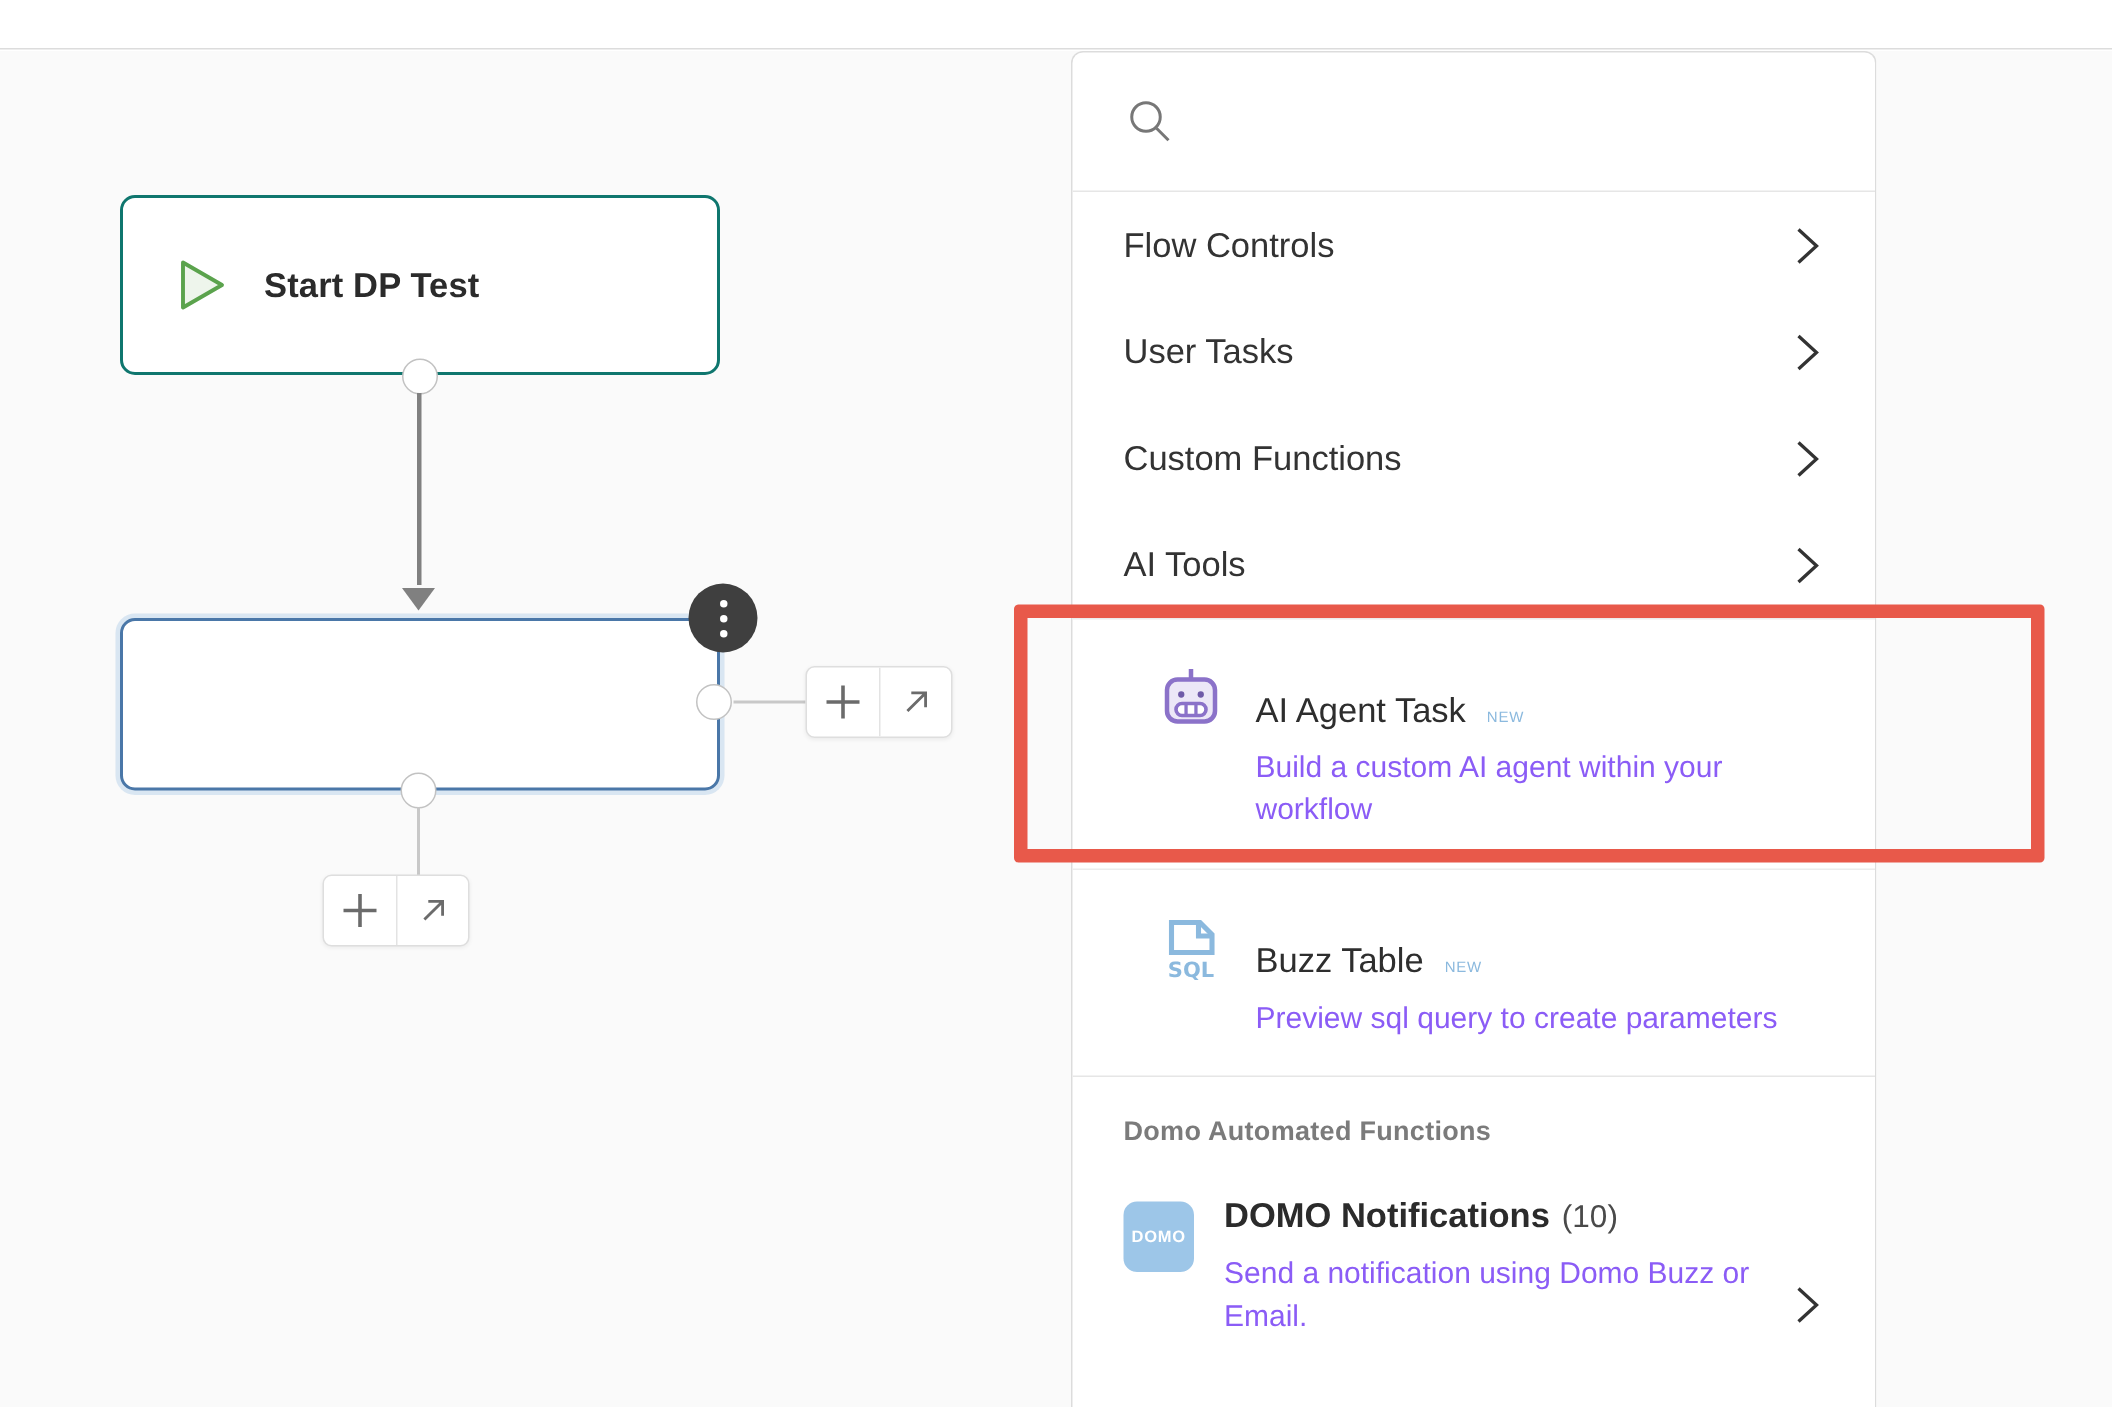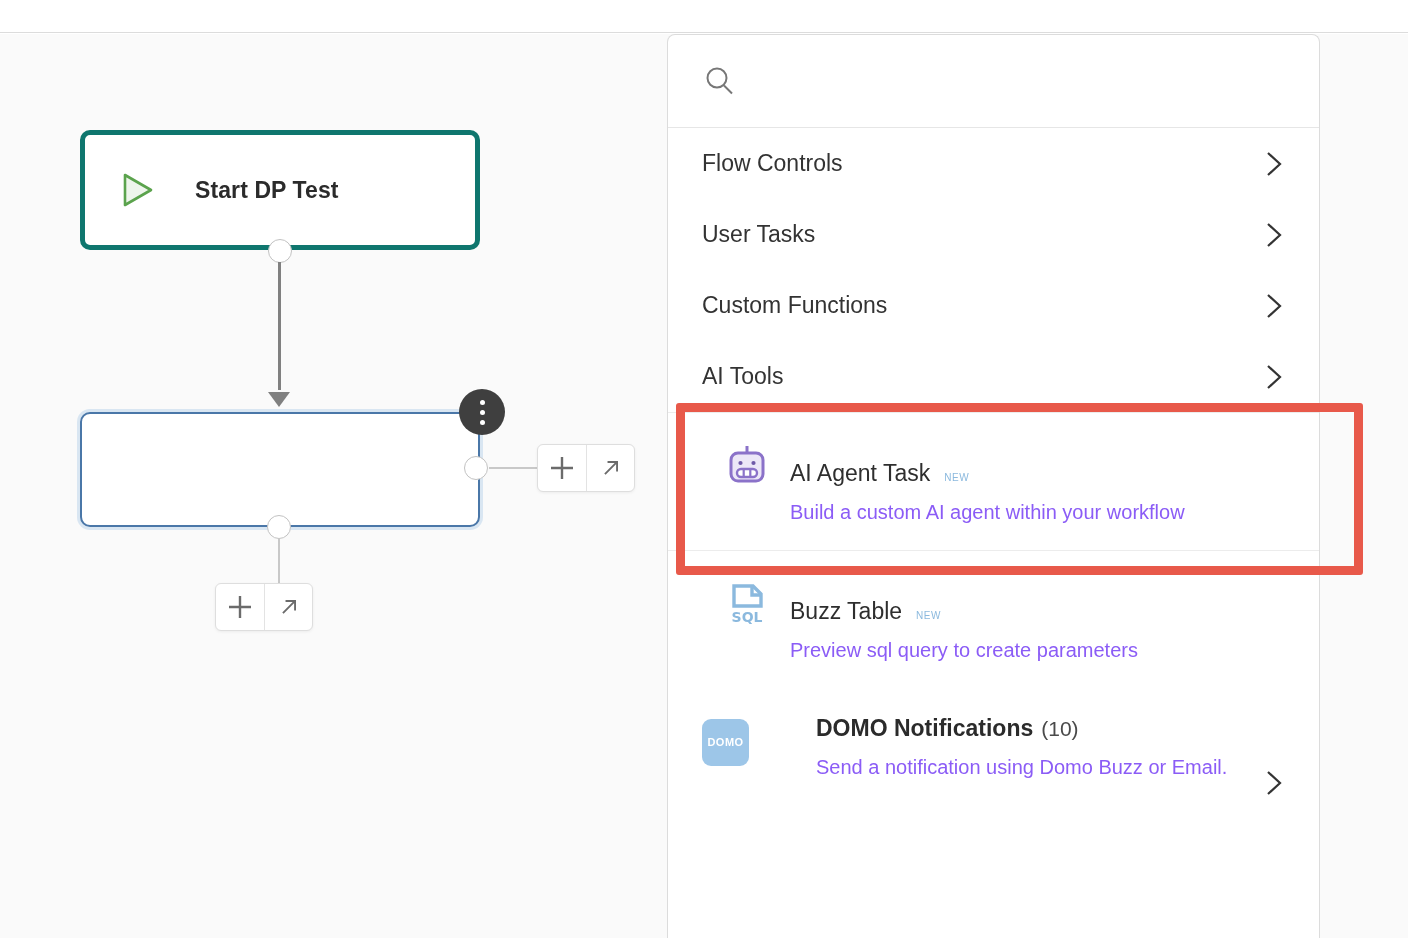--- a/index.html
+++ b/index.html
@@ -22,25 +22,24 @@
   
   .canvas {
     position: absolute; left: 0; top: 34px; width: 1408px; height: 904px;
     background: #fafafa;
   }
 
   
   .node-start {
     position: absolute; left: 80px; top: 96px; width: 400px; height: 120px;
     background: #ffffff;
-    border: 5px solid #0f766e;
+    border: 2px solid #0f766e;
     border-radius: 10px;
     display: flex; align-items: center;
     padding-left: 30px;
-    gap: 16px;
   }
   .play-icon { width: 42px; height: 42px; flex: 0 0 auto; margin-right: 22px; }
   .node-start-label {
     font-size: 23px; font-weight: bold; color: #2b2b2b; letter-spacing: .1px;
   }
 
   
   .port {
     position: absolute;
     width: 24px; height: 24px; border-radius: 50%;
@@ -96,21 +95,21 @@
   .addpair > div {
     width: 48px; height: 46px;
     display: flex; align-items: center; justify-content: center;
   }
   .addpair > div + div { border-left: 1px solid #e3e3e3; }
   .addpair-right { left: 537px; top: 410px; }
   .addpair-bottom { left: 215px; top: 549px; }
 
   
   .panel {
-    position: absolute; left: 667px; top: 34px; width: 653px; height: 904px;
+    position: absolute; left: 714px; top: 34px; width: 537px; height: 904px;
     background: #ffffff;
     border: 1px solid #dcdcdc;
     border-bottom: none;
     border-radius: 8px 8px 0 0;
     overflow: hidden;
   }
 
   .search-row {
     height: 93px;
     border-bottom: 1px solid #e6e6e6;
@@ -147,21 +146,21 @@
   .item-body { padding-left: 20px; flex: 1; }
   .item-title-line { display: flex; align-items: baseline; }
   .item-title { font-size: 23px; color: #2e2e2e; margin-top: 21px; }
   .item-title-strong { font-size: 23px; font-weight: bold; color: #2b2b2b; }
   .badge-new {
     font-size: 10px; color: #8bb9de; font-weight: normal; margin-left: 14px; letter-spacing: .5px;
   }
   .count-suffix { font-size: 21px; color: #4a4a4a; margin-left: 8px; }
   .item-desc { font-size: 20px; color: #8b5cf6; margin-top: 11px; line-height: 1.42; max-width: 470px; }
 
-  .item-row.first-item { border-top: none; gap: 47px; }
+  .item-row.first-item { border-top: none; }
 
   
   .section-head {
     border-top: 1px solid #e6e6e6;
     padding: 26px 34px 6px 34px;
     font-size: 18px; font-weight: bold; color: #7b7b7b;
     letter-spacing: .2px;
   }
 
   
@@ -327,20 +326,21 @@
       </span>
       <div class="item-body">
         <div class="item-title-line">
           <span class="item-title">Buzz Table</span>
           <span class="badge-new">NEW</span>
         </div>
         <div class="item-desc">Preview sql query to create parameters</div>
       </div>
     </div>
 
+    <div class="section-head">Domo Automated Functions</div>
 
     <div class="item-row first-item">
       <span class="domo-icon">
         <span>DOMO</span>
       </span>
       <div class="item-body">
         <div class="item-title-line">
           <span class="item-title-strong">DOMO Notifications</span>
           <span class="count-suffix">(10)</span>
         </div>

